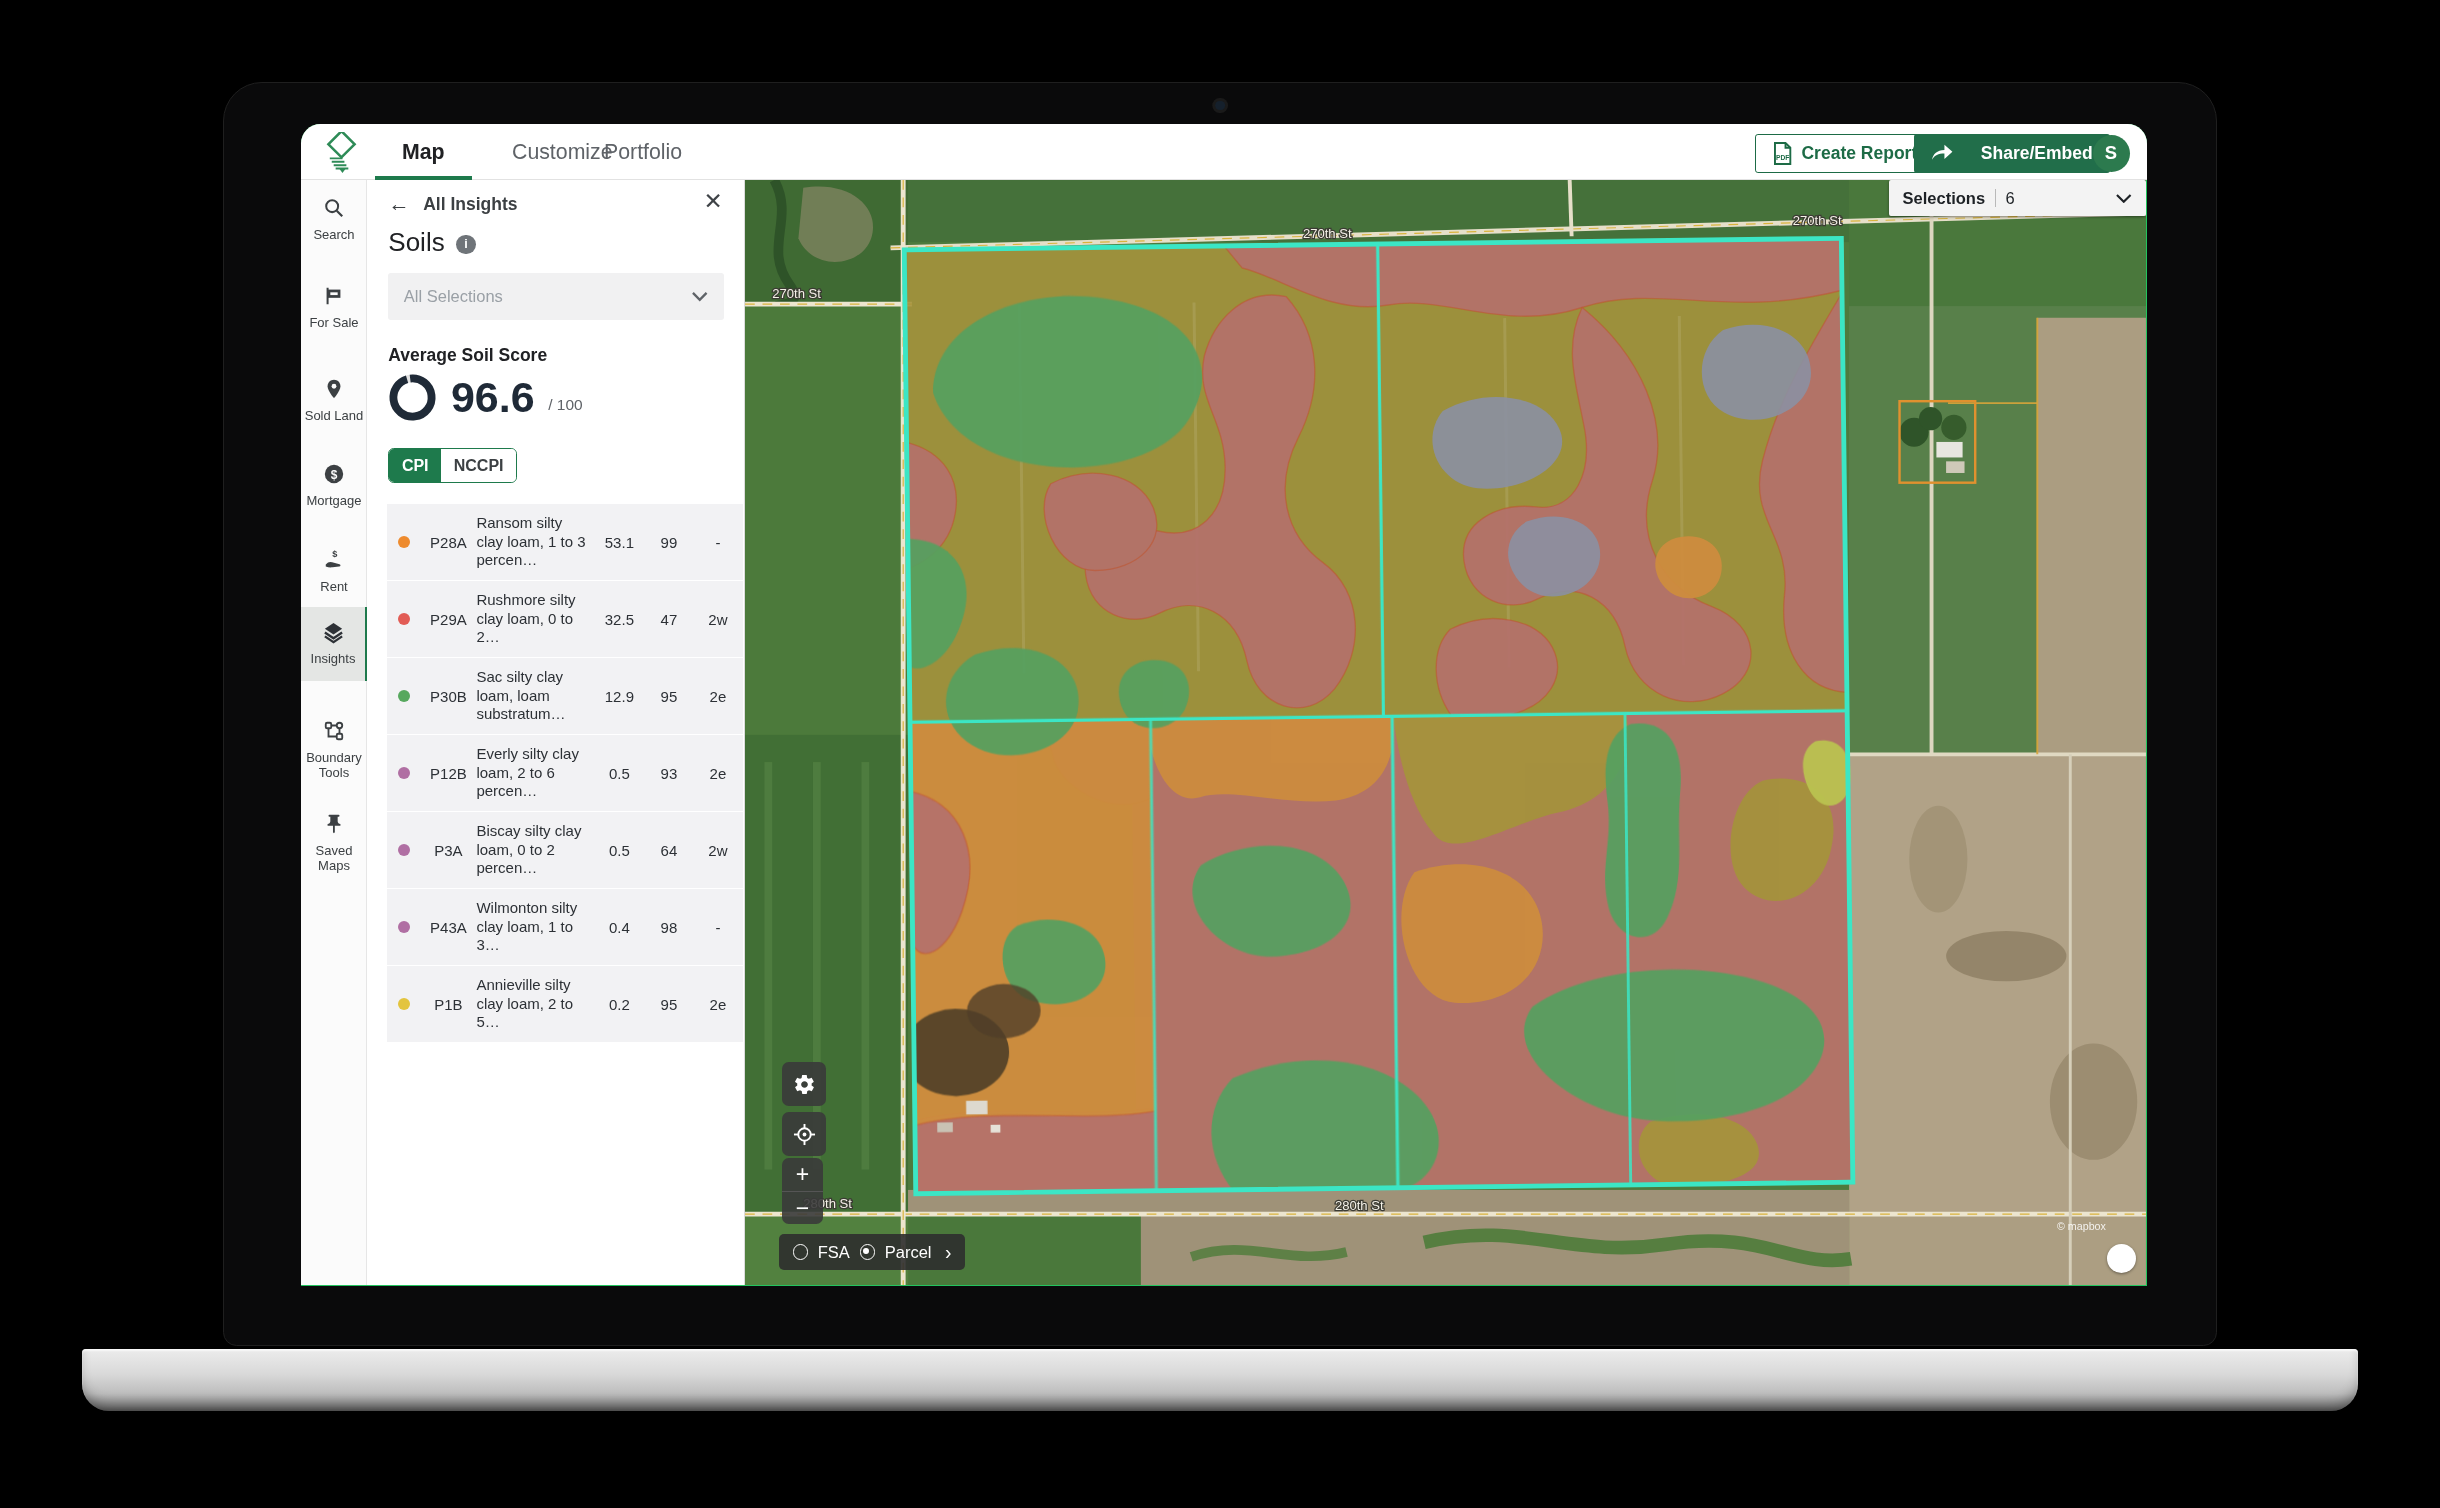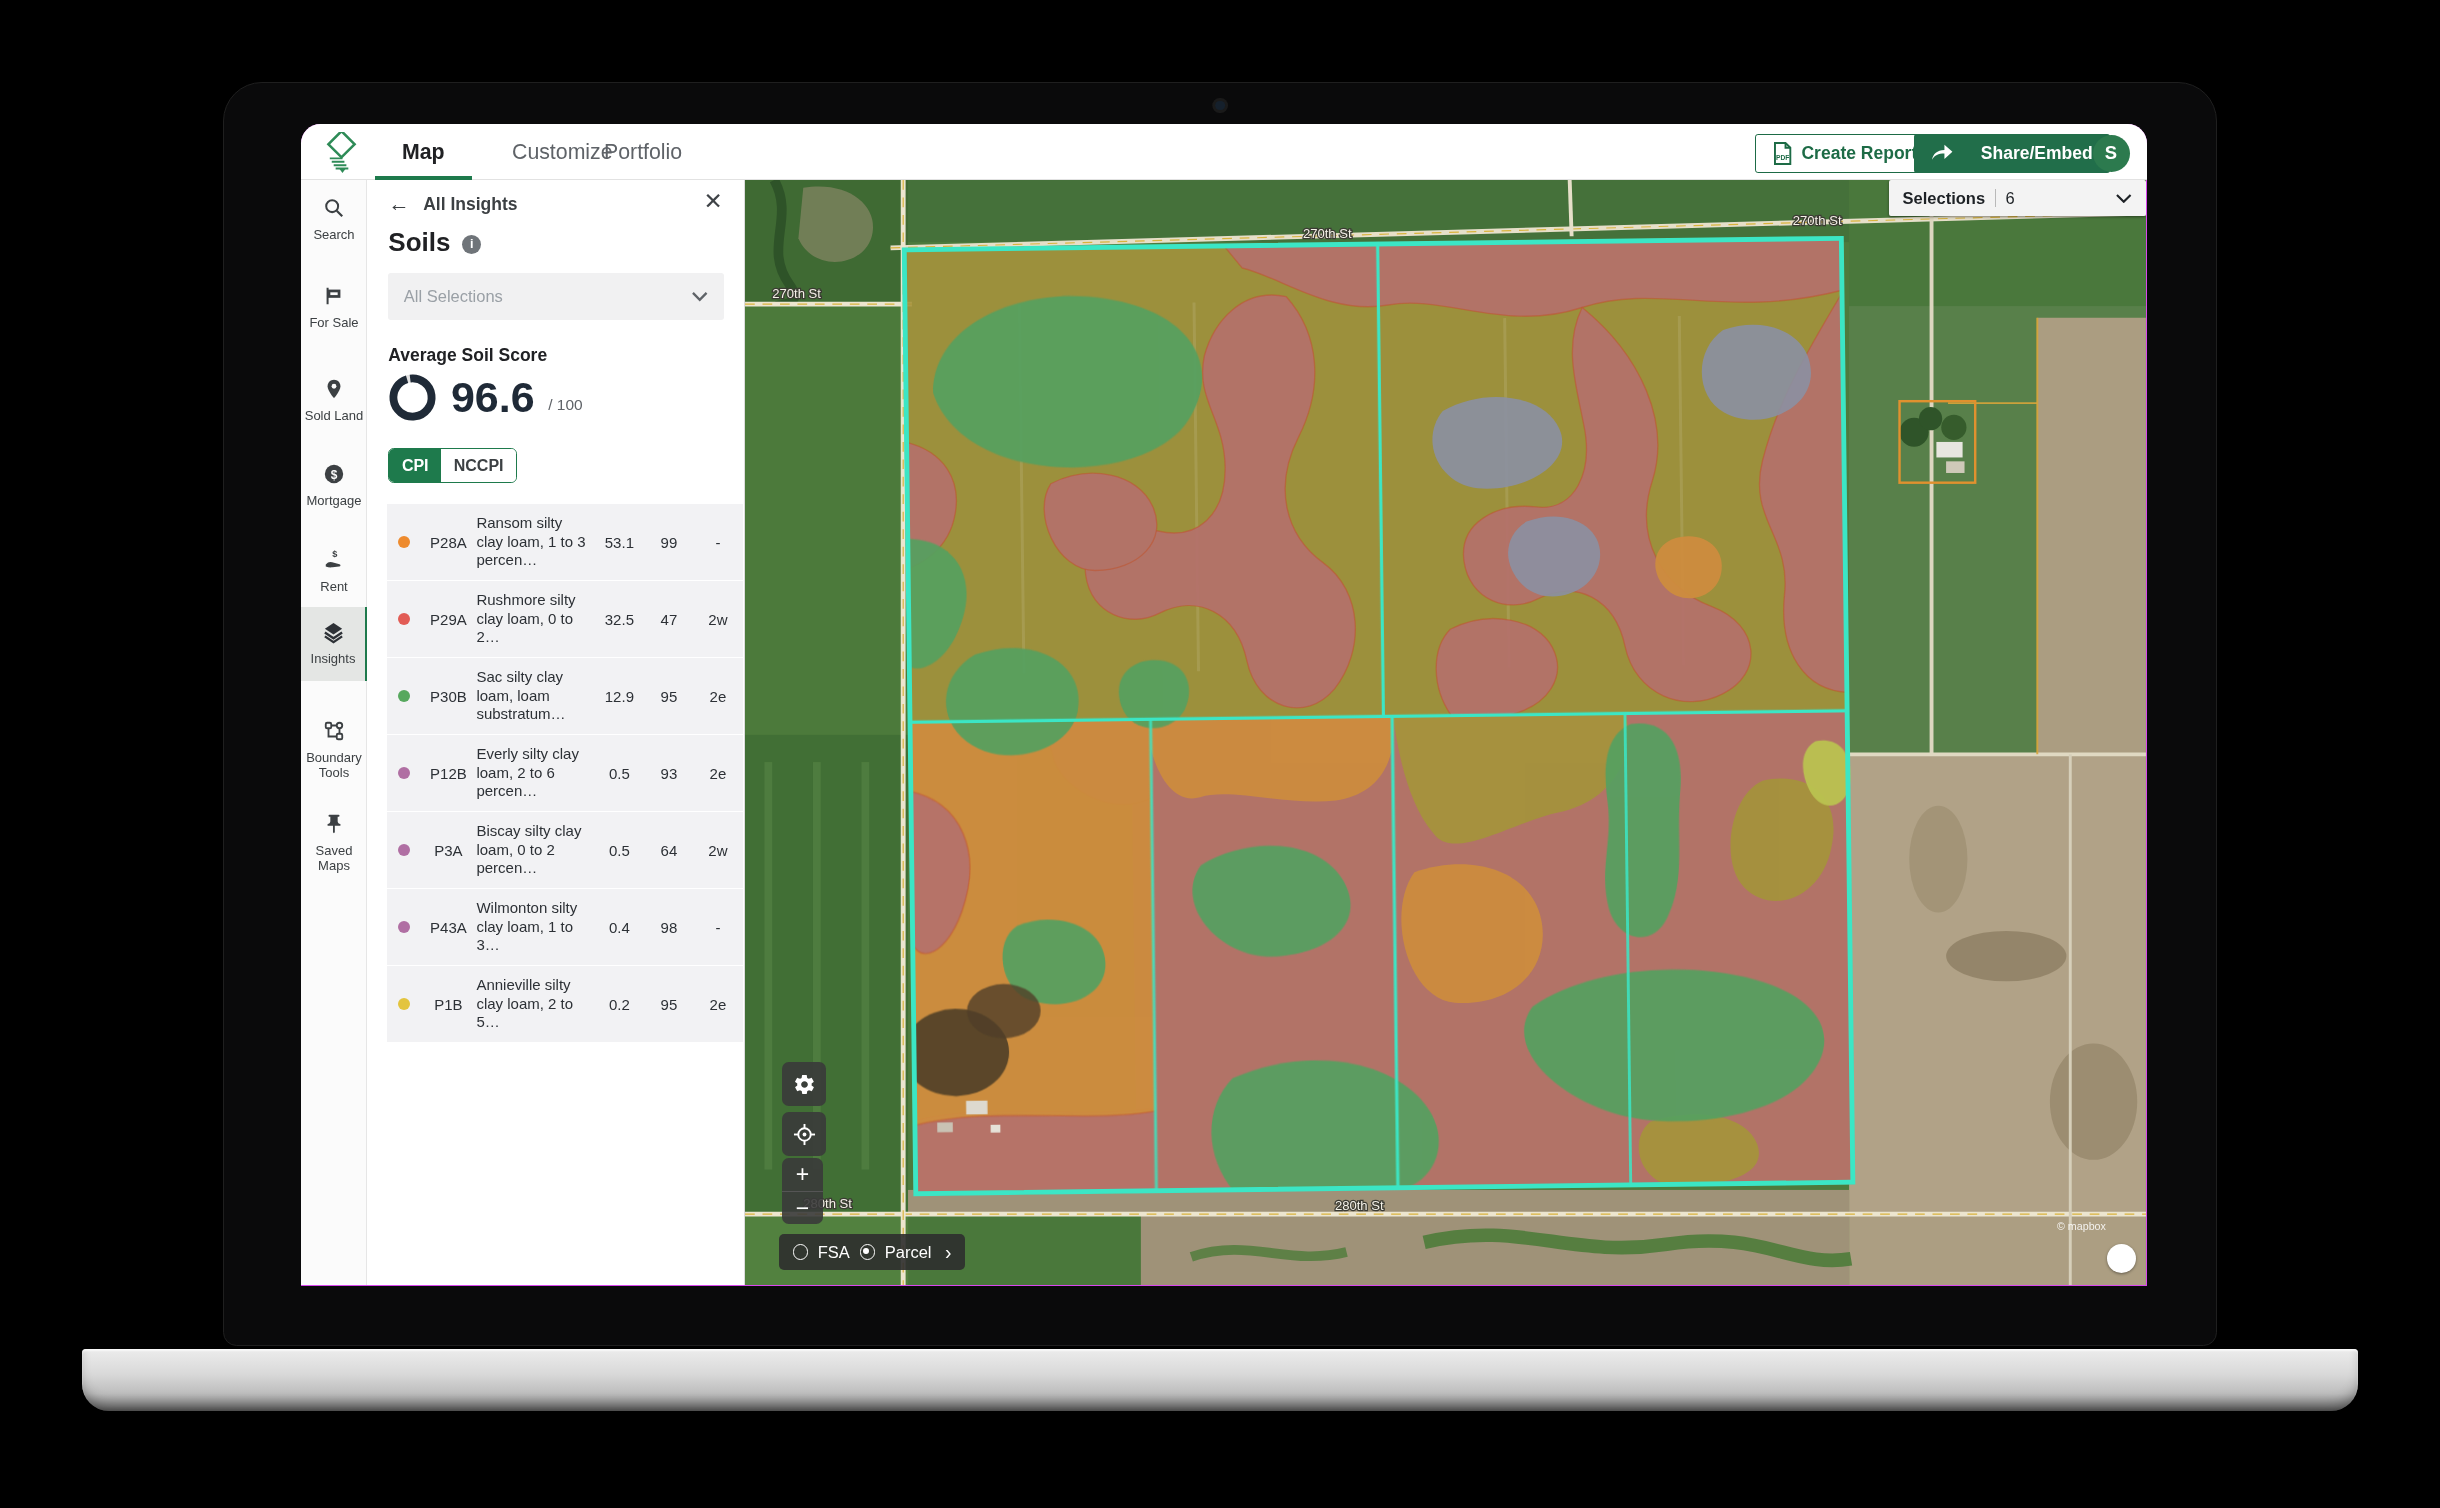--- a/index.html
+++ b/index.html
@@ -13,21 +13,21 @@
     background:#15202c;box-shadow:0 0 0 2.9px #1a1a1a;}
   .base{position:absolute;left:82px;top:1349px;width:2276px;height:62px;
     background:linear-gradient(180deg,#ececec 0%,#d9d9d9 40%,#bdbdbd 72%,#8c8c8c 92%,#6e6e6e 100%);
     border-radius:3.9px 3.9px 27px 27px;
     box-shadow:inset 0 1.9px 1.9px rgba(255,255,255,.7), inset 0 -9.7px 13.6px -5.8px rgba(0,0,0,.45);}
   .notch{position:absolute;left:50%;top:1349px;transform:translateX(-50%);width:332px;height:23px;
     background:linear-gradient(180deg,#9f9f9f,#d6d6d6);border-radius:0 0 17.5px 17.5px;
     box-shadow:inset 0 -1.9px 2.9px rgba(0,0,0,.25);}
 
   
-  .content{position:absolute;left:301px;top:124px;width:1846px;height:1162px;background:#d946ef;
+  .content{position:absolute;left:301px;top:124px;width:1846px;height:1162px;background:#22c55e;
     border-radius:19.4px 19.4px 0 0;overflow:hidden;padding-left:16px;}
 
   
   .nav{position:absolute;left:0;top:0;width:100%;height:56px;background:#fff;border-bottom:1px solid #e2e2e2;}
   .logo{position:absolute;left:21.3px;top:7.8px;width:39px;height:41px;}
   .tab{position:absolute;top:0;height:56px;line-height:56px;font-size:21.3px;color:#5f6368;cursor:pointer;}
   .tab.active{color:#202124;font-weight:bold;}
   .tab.active::after{content:"";position:absolute;left:-27px;right:-27px;bottom:0;height:3.9px;background:#1e7a4c;}
   .tab1{left:101px;} .tab2{left:183px;margin-left:28px;} .tab3{left:303px;}
   .btn-outline{position:absolute;top:9.7px;height:39px;border:1.9px solid #1d6b46;border-radius:2.9px;background:#fff;
@@ -44,21 +44,21 @@
   .side-item svg{display:inline-block;}
   .side-item.active{background:#e4e6e4;border-right:2.9px solid #1e7a4c;padding-top:13.6px;padding-bottom:13.6px;}
 
   
   .panel{position:absolute;left:66px;top:56px;width:378px;height:1105px;background:#fff;border-right:1px solid #dcdcdc;}
   .back-row{position:absolute;left:21.3px;top:11.6px;height:25px;display:flex;align-items:center;gap:13.6px;
     font-size:17.5px;font-weight:bold;color:#3c4043;cursor:pointer;}
   .back-arrow{font-size:21.3px;color:#3c4043;}
   .close-x{position:absolute;right:21.3px;top:7.8px;font-size:23px;color:#3f4347;cursor:pointer;}
   .panel-title-row{position:absolute;left:21.3px;top:47px;display:flex;align-items:center;gap:11.6px;}
-  .panel-title{font-size:26px;font-weight:bold;color:#202124;}
+  .panel-title{font-size:26px;font-weight:normal;color:#202124;}
   .info-dot{width:19.4px;height:19.4px;border-radius:50%;background:#6f7479;color:#fff;font-size:12.6px;font-weight:bold;
     display:flex;align-items:center;justify-content:center;margin-top:3.9px;}
   .select{position:absolute;left:21.3px;top:93px;width:336px;height:47px;background:#f1f1f2;border-radius:2.9px;
     display:flex;align-items:center;justify-content:space-between;padding:0 15.5px;cursor:pointer;}
   .select .ph{font-size:16.5px;color:#9aa0a6;}
   .score-label{position:absolute;left:21.3px;top:165px;font-size:17.5px;font-weight:bold;color:#202124;}
   .score-row{position:absolute;left:21.3px;top:192px;display:flex;align-items:flex-end;gap:13.6px;}
   .score-val{font-size:43px;font-weight:bold;color:#1f2a37;line-height:50px;}
   .score-max{font-size:15.5px;color:#5f6368;padding-bottom:7.8px;}
   .toggle{position:absolute;left:21.3px;top:268px;height:35px;display:inline-flex;border:1.9px solid #1e7a4c;

